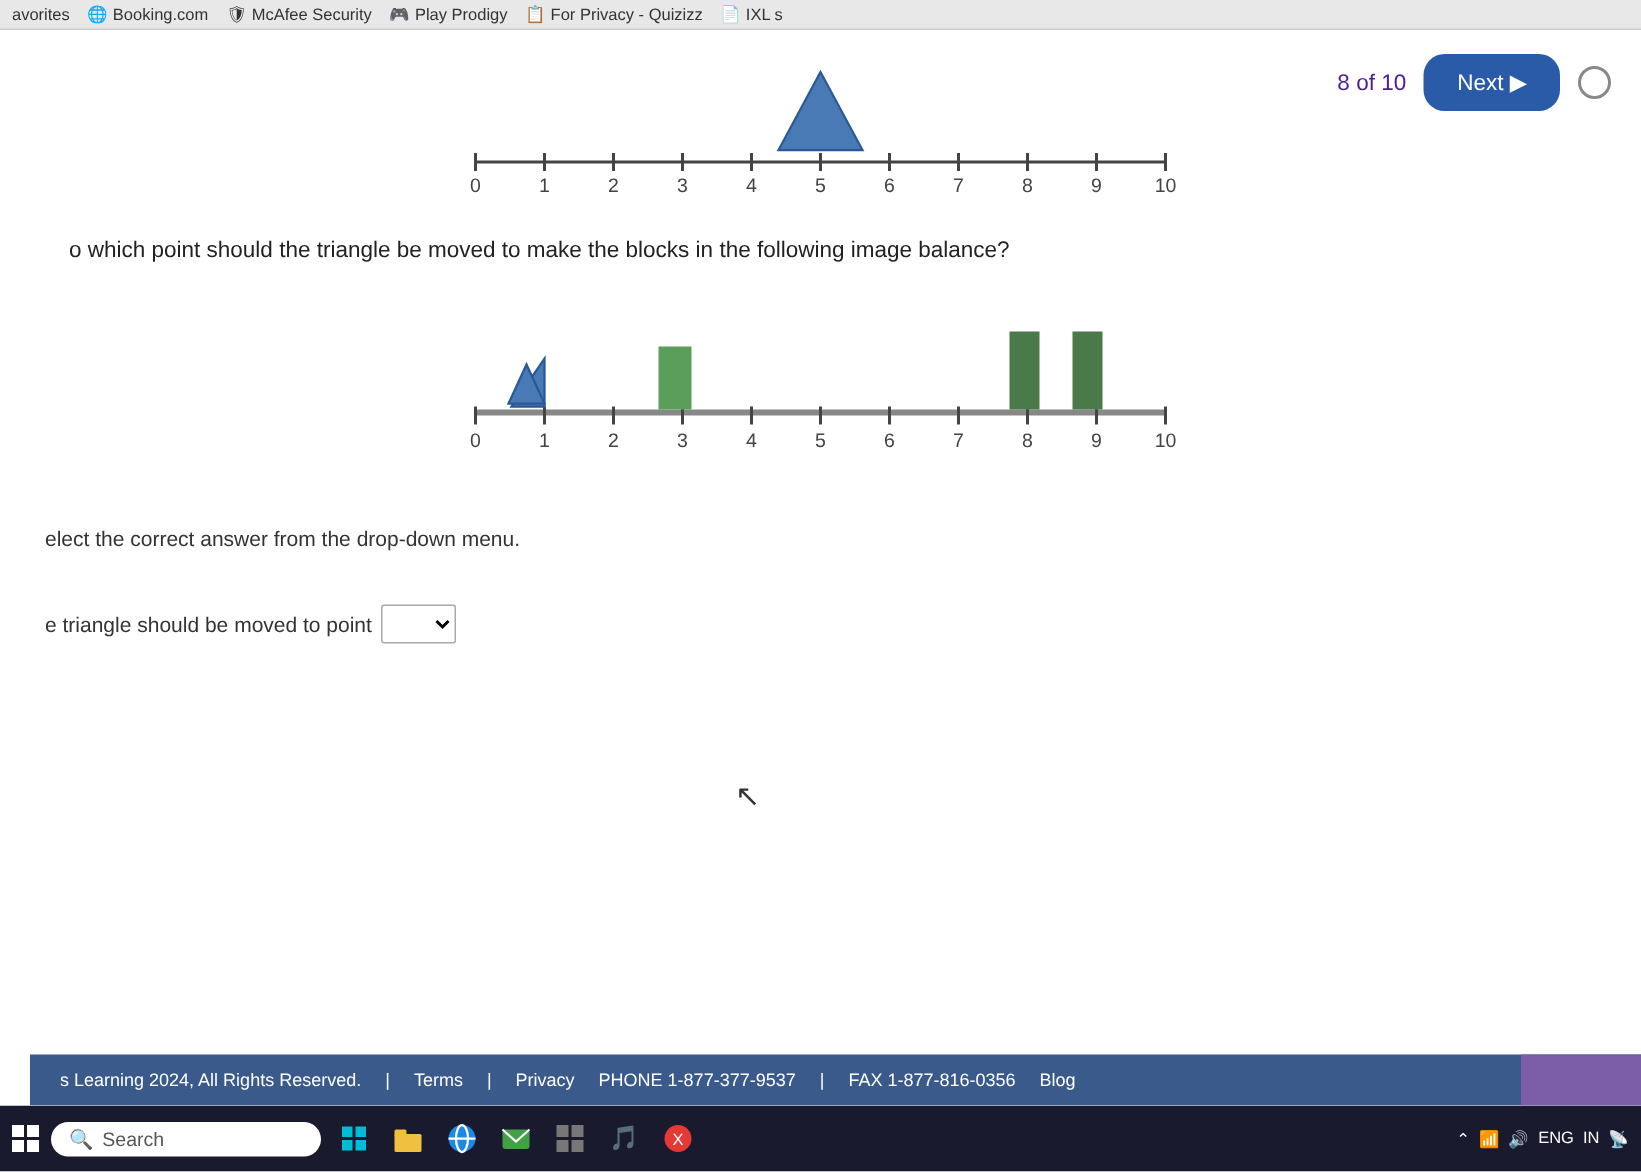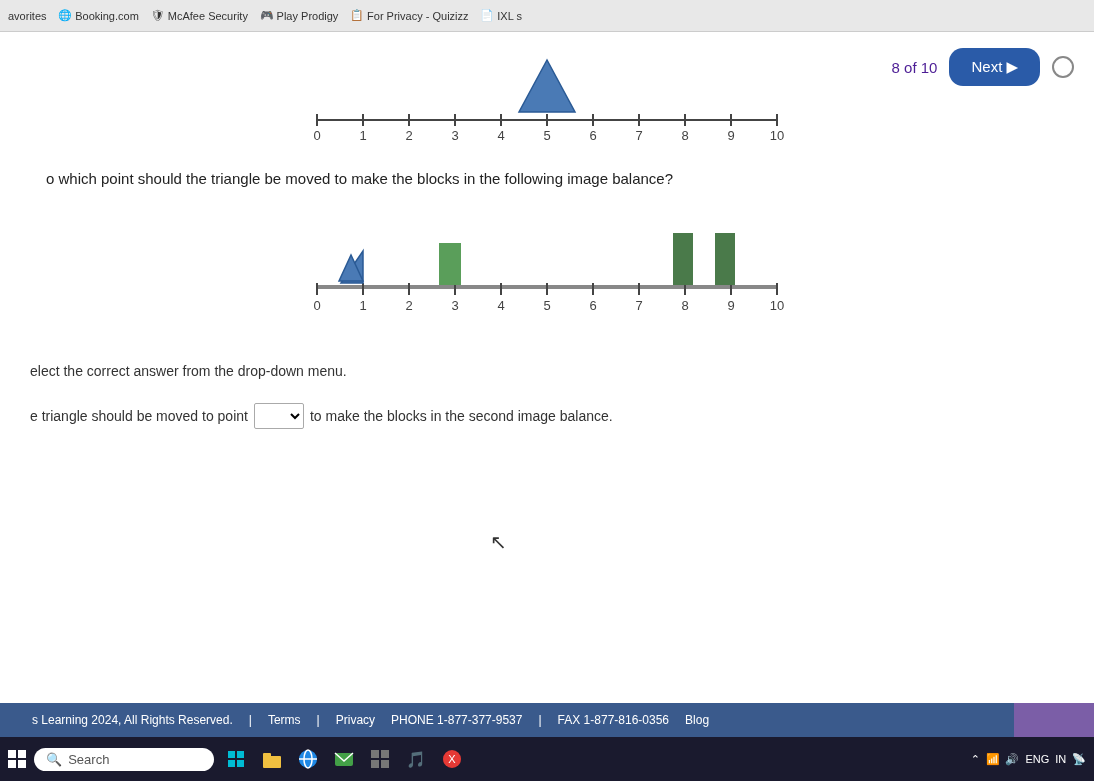--- a/index.html
+++ b/index.html
@@ -9,21 +9,21 @@
       width: 1094px;
       height: 781px;
       overflow: hidden;
       display: flex;
       flex-direction: column;
     }
 
     
     .browser-bar {
       background: #e8e8e8;
-      height: 32px;
+      height: 20px;
       display: flex;
       align-items: center;
       padding: 0 8px;
       gap: 12px;
       font-size: 11px;
       color: #333;
       border-bottom: 1px solid #ccc;
       flex-shrink: 0;
     }
     .browser-bar a { color: #333; text-decoration: none; }
@@ -93,21 +93,21 @@
       display: flex;
       justify-content: center;
       margin-bottom: 14px;
     }
 
     
     .instruction-text {
       font-size: 14px;
       color: #333;
       padding: 4px 30px;
-      margin-bottom: 16px;
+      margin-bottom: 28px;
     }
 
     
     .answer-row {
       display: flex;
       align-items: center;
       padding: 4px 30px;
       font-size: 14px;
       color: #333;
       gap: 6px;
@@ -120,25 +120,26 @@
       font-size: 14px;
       border-radius: 2px;
       cursor: pointer;
     }
 
     
     .footer {
       background: #3a5a8c;
       color: white;
       font-size: 12px;
-      padding: 10px 32px;
+      padding: 10px 20px;
       display: flex;
       align-items: center;
       gap: 16px;
       flex-shrink: 0;
+      margin-left: 20px;
     }
     .footer a { color: white; text-decoration: none; }
     .footer span { color: white; }
 
     
     .taskbar {
       background: #1a1a2e;
       height: 44px;
       display: flex;
       align-items: center;
@@ -340,21 +341,20 @@
       <option value="2">2</option>
       <option value="3">3</option>
       <option value="4">4</option>
       <option value="5">5</option>
       <option value="6">6</option>
       <option value="7">7</option>
       <option value="8">8</option>
       <option value="9">9</option>
       <option value="10">10</option>
     </select>
-    <span>to make the blocks in the second image balance.</span>
   </div>
 
   <div class="cursor-arrow">↖</div>
 
   <div style="flex:1"></div>
 
   <div class="footer" style="position:relative">
     <span>s Learning 2024, All Rights Reserved.</span>
     <span>|</span>
     <a href="#">Terms</a>

